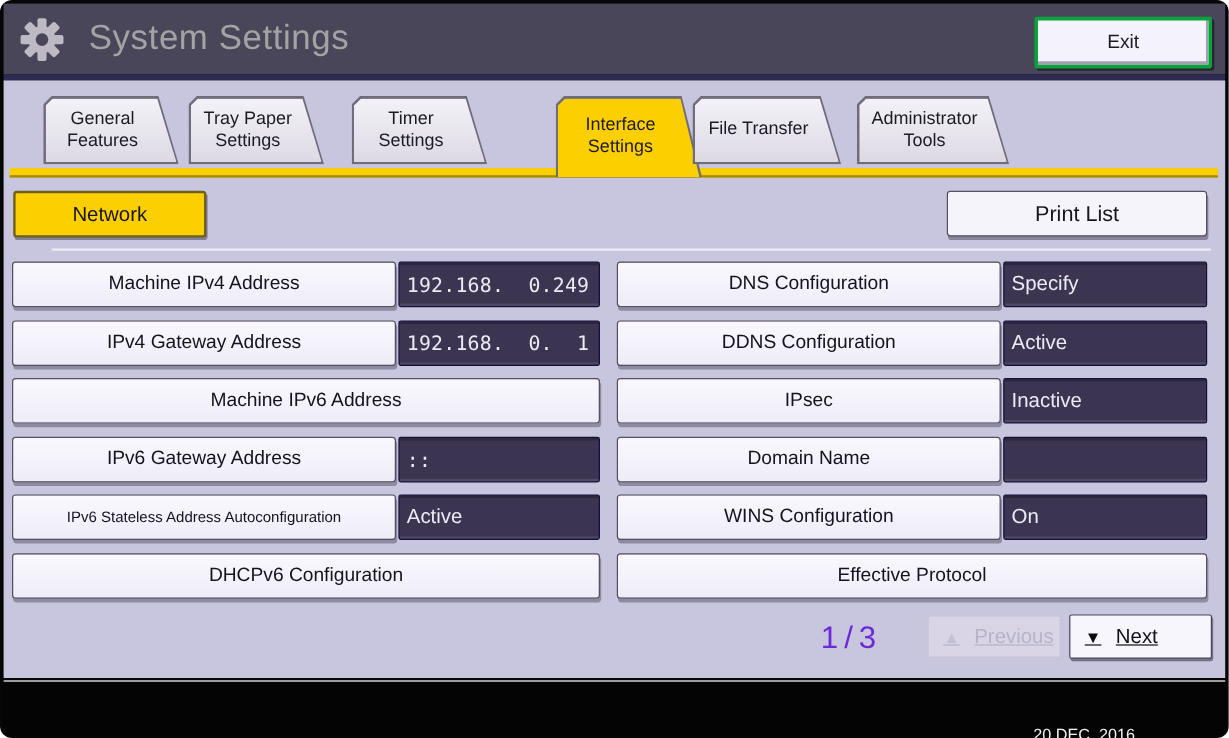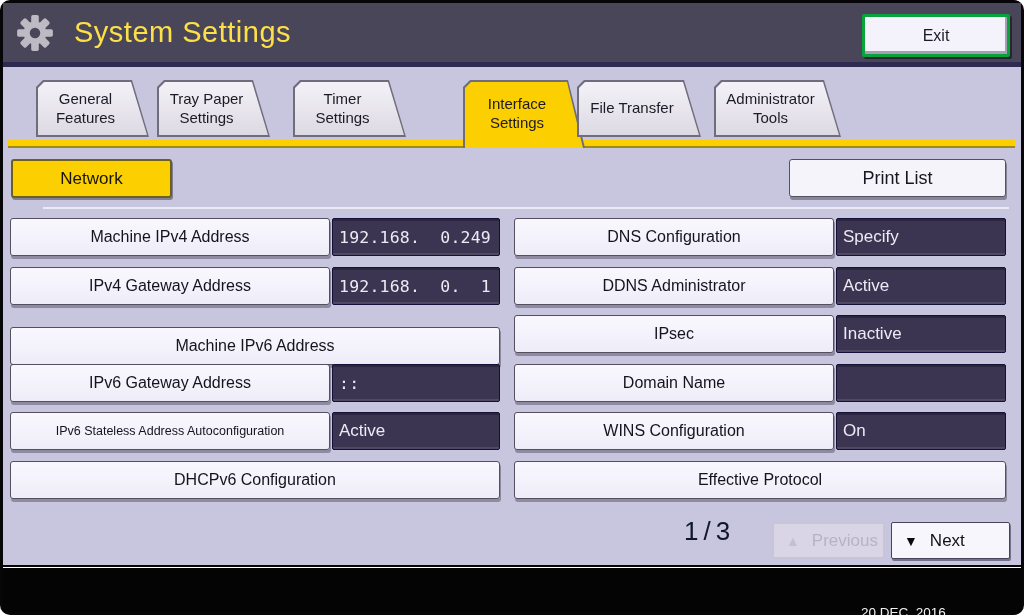--- a/index.html
+++ b/index.html
@@ -6,21 +6,21 @@
   html,body { background:#ffffff; }
   body { font-family:"Liberation Sans","DejaVu Sans",sans-serif; }
 
   .screen { position:relative; width:1024px; height:615px; background:#060608;
             border-radius:10px; overflow:hidden; }
 
   
   .titlebar { position:absolute; left:3px; top:3px; width:1018px; height:59px;
               background:#4a4659; display:flex; align-items:center; }
   .titlebar .gear { margin-left:13px; width:38px; height:38px; }
-  .title-text { margin-left:20px; color:#fde047; font-size:29px; letter-spacing:0.5px; }
+  .title-text { margin-left:20px; color:#a3a3a3; font-size:29px; letter-spacing:0.5px; }
   .navy-strip { position:absolute; left:3px; top:62px; width:1018px; height:5px; background:#2e2b53; }
 
   .exit-btn { position:absolute; left:862px; top:14px; width:148px; height:43px;
               background:#f4f2fa; border:3px solid #0aa23c; border-radius:2px;
               box-shadow: inset -2px -3px 0 #a3a0b2, 2px 2px 0 rgba(0,0,0,.45);
               display:flex; align-items:center; justify-content:center;
               font-size:16px; color:#1b1923; cursor:pointer; }
 
   
   .body { position:absolute; left:3px; top:67px; width:1018px; height:498px; background:#c8c5de; }
@@ -69,23 +69,23 @@
   .val { position:absolute; top:0; bottom:0; right:0; left:322px;
          background:#3b3552; border:1px solid #14103a; border-radius:2px;
          box-shadow: inset 0 -2px 0 rgba(255,255,255,.10), inset 0 2px 0 rgba(0,0,0,.25);
          display:flex; align-items:center; padding:0 4px 0 6px;
          font-size:17px; color:#eceaf4; white-space:pre; overflow:hidden; }
   .val.mono { font-family:"DejaVu Sans Mono","Liberation Mono",monospace;
               font-size:16.5px; letter-spacing:0.2px; }
 
   
   .page-indicator { position:absolute; left:681px; top:449px; font-size:26px;
-                    color:#0f172a; letter-spacing:5px; }
-  .pager-btn { position:absolute; top:455px; height:37px; border-radius:2px;
-               display:flex; align-items:center; font-size:17px; cursor:pointer; }
+                    color:#6d28d9; letter-spacing:5px; }
+  .pager-btn { position:absolute; top:445px; height:37px; border-radius:2px;
+               display:flex; align-items:center; font-size:17px; cursor:pointer;text-decoration:underline; }
   .prev-btn { left:769px; width:113px; background:#d9d5e7; border:2px solid #c9c5d8;
               color:#b7b3c7; }
   .next-btn { left:888px; width:119px; background:#f8f6fd; border:1px solid #47435a;
               box-shadow:1px 2px 0 rgba(50,47,70,.55); color:#121018; }
   .pager-btn .tri { font-size:14px; margin:0 12px 0 12px; }
   .prev-btn .tri { color:#c4c0d4; }
   .next-btn .tri { color:#0a0a0e; }
 
   
   .statusbar { position:absolute; left:3px; bottom:3px; width:1018px; height:45px;
@@ -159,41 +159,41 @@
     <div class="separator"></div>
 
     <div class="row col-left" style="top:151px;">
       <div class="lbl">Machine IPv4 Address</div>
       <div class="val mono">192.168.  0.249</div>
     </div>
     <div class="row col-left" style="top:200px;">
       <div class="lbl">IPv4 Gateway Address</div>
       <div class="val mono">192.168.  0.  1</div>
     </div>
-    <div class="row col-left" style="top:260px;">
+    <div class="row col-left" style="top:248px;">
       <div class="lbl full">Machine IPv6 Address</div>
     </div>
     <div class="row col-left" style="top:297px;">
       <div class="lbl">IPv6 Gateway Address</div>
       <div class="val mono">::</div>
     </div>
     <div class="row col-left" style="top:345px;">
       <div class="lbl small">IPv6 Stateless Address Autoconfiguration</div>
       <div class="val">Active</div>
     </div>
     <div class="row col-left" style="top:394px;">
       <div class="lbl full">DHCPv6 Configuration</div>
     </div>
 
     <div class="row col-right" style="top:151px;text-decoration:underline;">
       <div class="lbl">DNS Configuration</div>
       <div class="val">Specify</div>
     </div>
     <div class="row col-right" style="top:200px;">
-      <div class="lbl">DDNS Administrator</div>
+      <div class="lbl">DDNS Configuration</div>
       <div class="val">Active</div>
     </div>
     <div class="row col-right" style="top:248px;">
       <div class="lbl">IPsec</div>
       <div class="val">Inactive</div>
     </div>
     <div class="row col-right" style="top:297px;">
       <div class="lbl">Domain Name</div>
       <div class="val"></div>
     </div>

